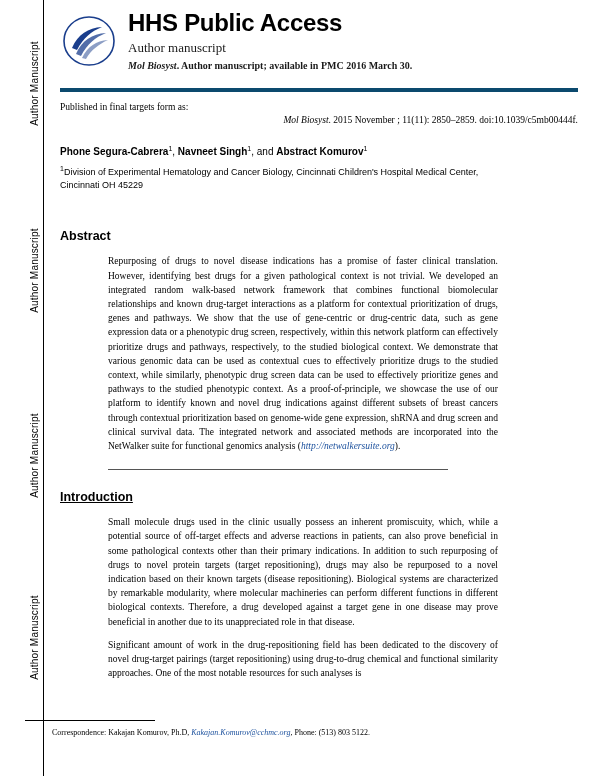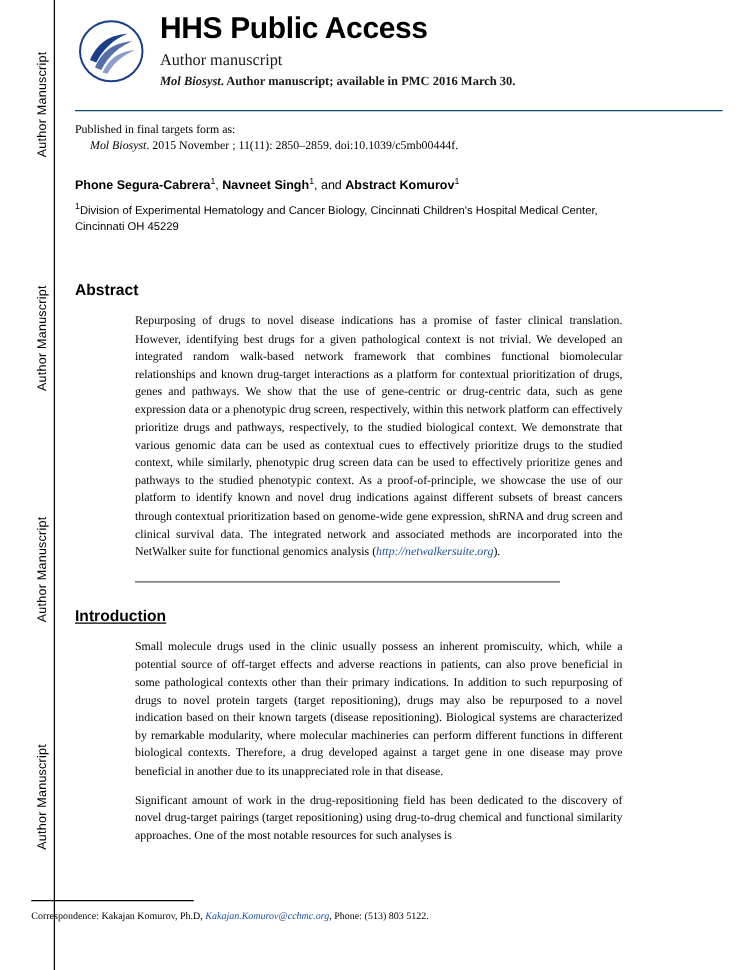--- a/index.html
+++ b/index.html
@@ -56,21 +56,21 @@
     left: 60px;
     top: 0;
     width: 518px;
     height: 776px;
   }
 
   
   .header {
     position: relative;
     margin-top: 10px;
-    border-bottom: 1px solid #0c4a6e;
+    border-bottom: 4px solid #0c4a6e;
     padding-bottom: 6px;
     height: 72px;
   }
   .logo {
     position: absolute;
     left: 2px;
     top: 4px;
     width: 54px;
     height: 54px;
   }
@@ -100,20 +100,21 @@
   }
   .hhs-cite .ital { font-style: italic; }
 
   .pubinfo {
     margin-top: 9px;
     font-size: 9.5px;
     line-height: 13px;
   }
   .pubinfo .line2 {
     margin-left: 12px;
+    text-align: right;
   }
   .pubinfo .ital { font-style: italic; }
 
   
   .article-title {
     margin-top: 26px;
     font-family: "Liberation Sans", sans-serif;
     font-weight: bold;
     font-size: 15px;
     line-height: 21px;
@@ -175,20 +176,21 @@
     width: 440px;
   }
   .fn-rule {
     width: 130px;
     border-top: 1px solid #000;
     margin-bottom: 6px;
   }
   .footnote {
     font-size: 8px;
     line-height: 11px;
+    margin-left: 27px;
   }
   .footnote a.link { color: #1a4f9c; text-decoration: none; }
 </style>
 </head>
 <body>
 
 <div class="page">
 
   <div class="side-strip">
     <div class="vert-label vl1">Author Manuscript</div>

